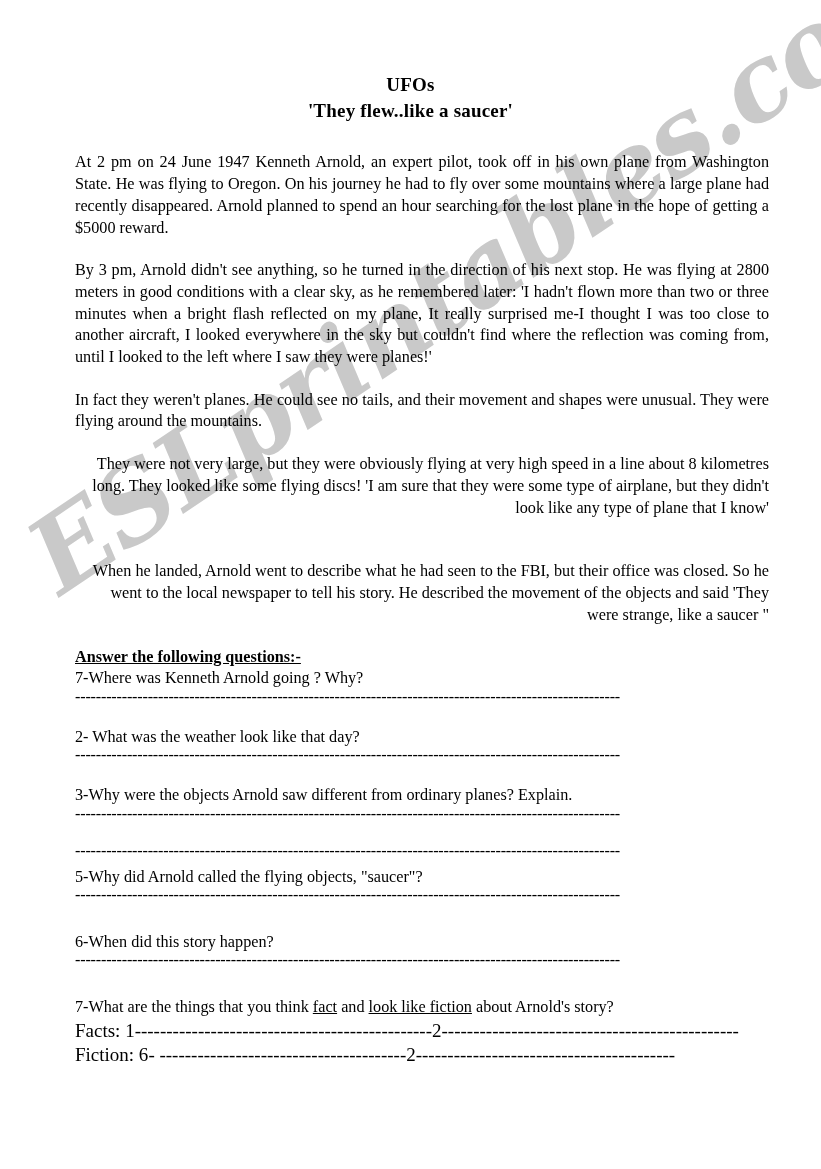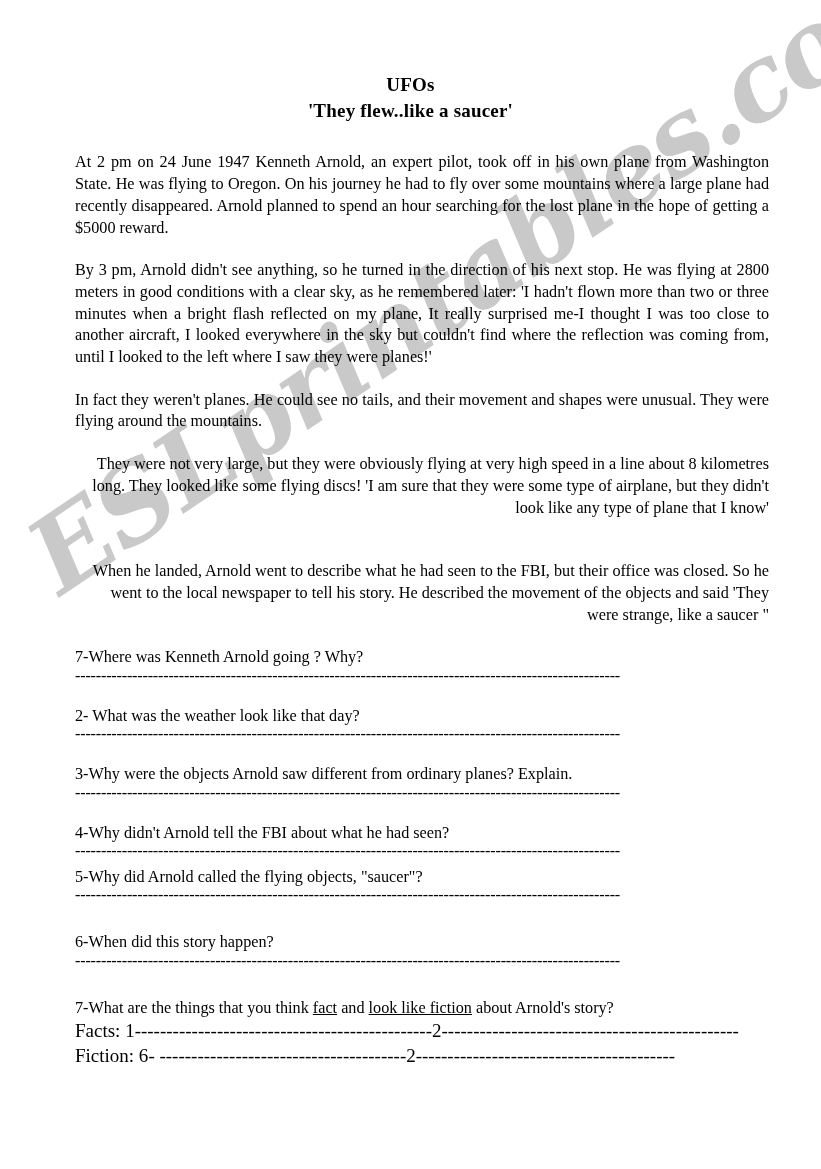--- a/index.html
+++ b/index.html
@@ -158,37 +158,39 @@
       <div class="gap-md"></div>
 
       <p class="para nojust">They were not very large, but they were obviously flying at very high speed in a line about 8 kilometres long. They looked like some flying discs! 'I am sure that they were some type of airplane, but they didn't look like any type of plane that I know'</p>
 
       <div class="gap-xl"></div>
 
       <p class="para nojust"> When he landed, Arnold went to describe what he had seen to the FBI, but their office was closed. So he went to the local newspaper to tell his story. He described the movement of the objects and said  'They were strange, like a saucer "</p>
 
       <div class="gap-md"></div>
 
+      <div>
+        <span class="ans-heading">Answer the following questions:-</span>
+      </div>
 
       <p class="q-line">7-Where was Kenneth Arnold going ? Why?</p>
       <p class="dash-line">---------------------------------------------------------------------------------------------------------</p>
 
       <div class="gap-md"></div>
 
       <p class="q-line">2- What was the weather look like that day?</p>
       <p class="dash-line">---------------------------------------------------------------------------------------------------------</p>
 
       <div class="gap-md"></div>
 
       <p class="q-line">3-Why were the objects Arnold saw different from ordinary planes? Explain.</p>
       <p class="dash-line">---------------------------------------------------------------------------------------------------------</p>
 
       <div class="gap-md"></div>
 
-      <p class="q-line">4-Why didn't Arnold tell the FBI about what he had seen?</p>
       <p class="dash-line">---------------------------------------------------------------------------------------------------------</p>
 
       <div class="gap-xs"></div>
 
       <p class="q-line">5-Why did Arnold called the flying objects, "saucer"?</p>
       <p class="dash-line">---------------------------------------------------------------------------------------------------------</p>
 
       <div class="gap-lg"></div>
 
       <p class="q-line">6-When did this story happen?</p>

